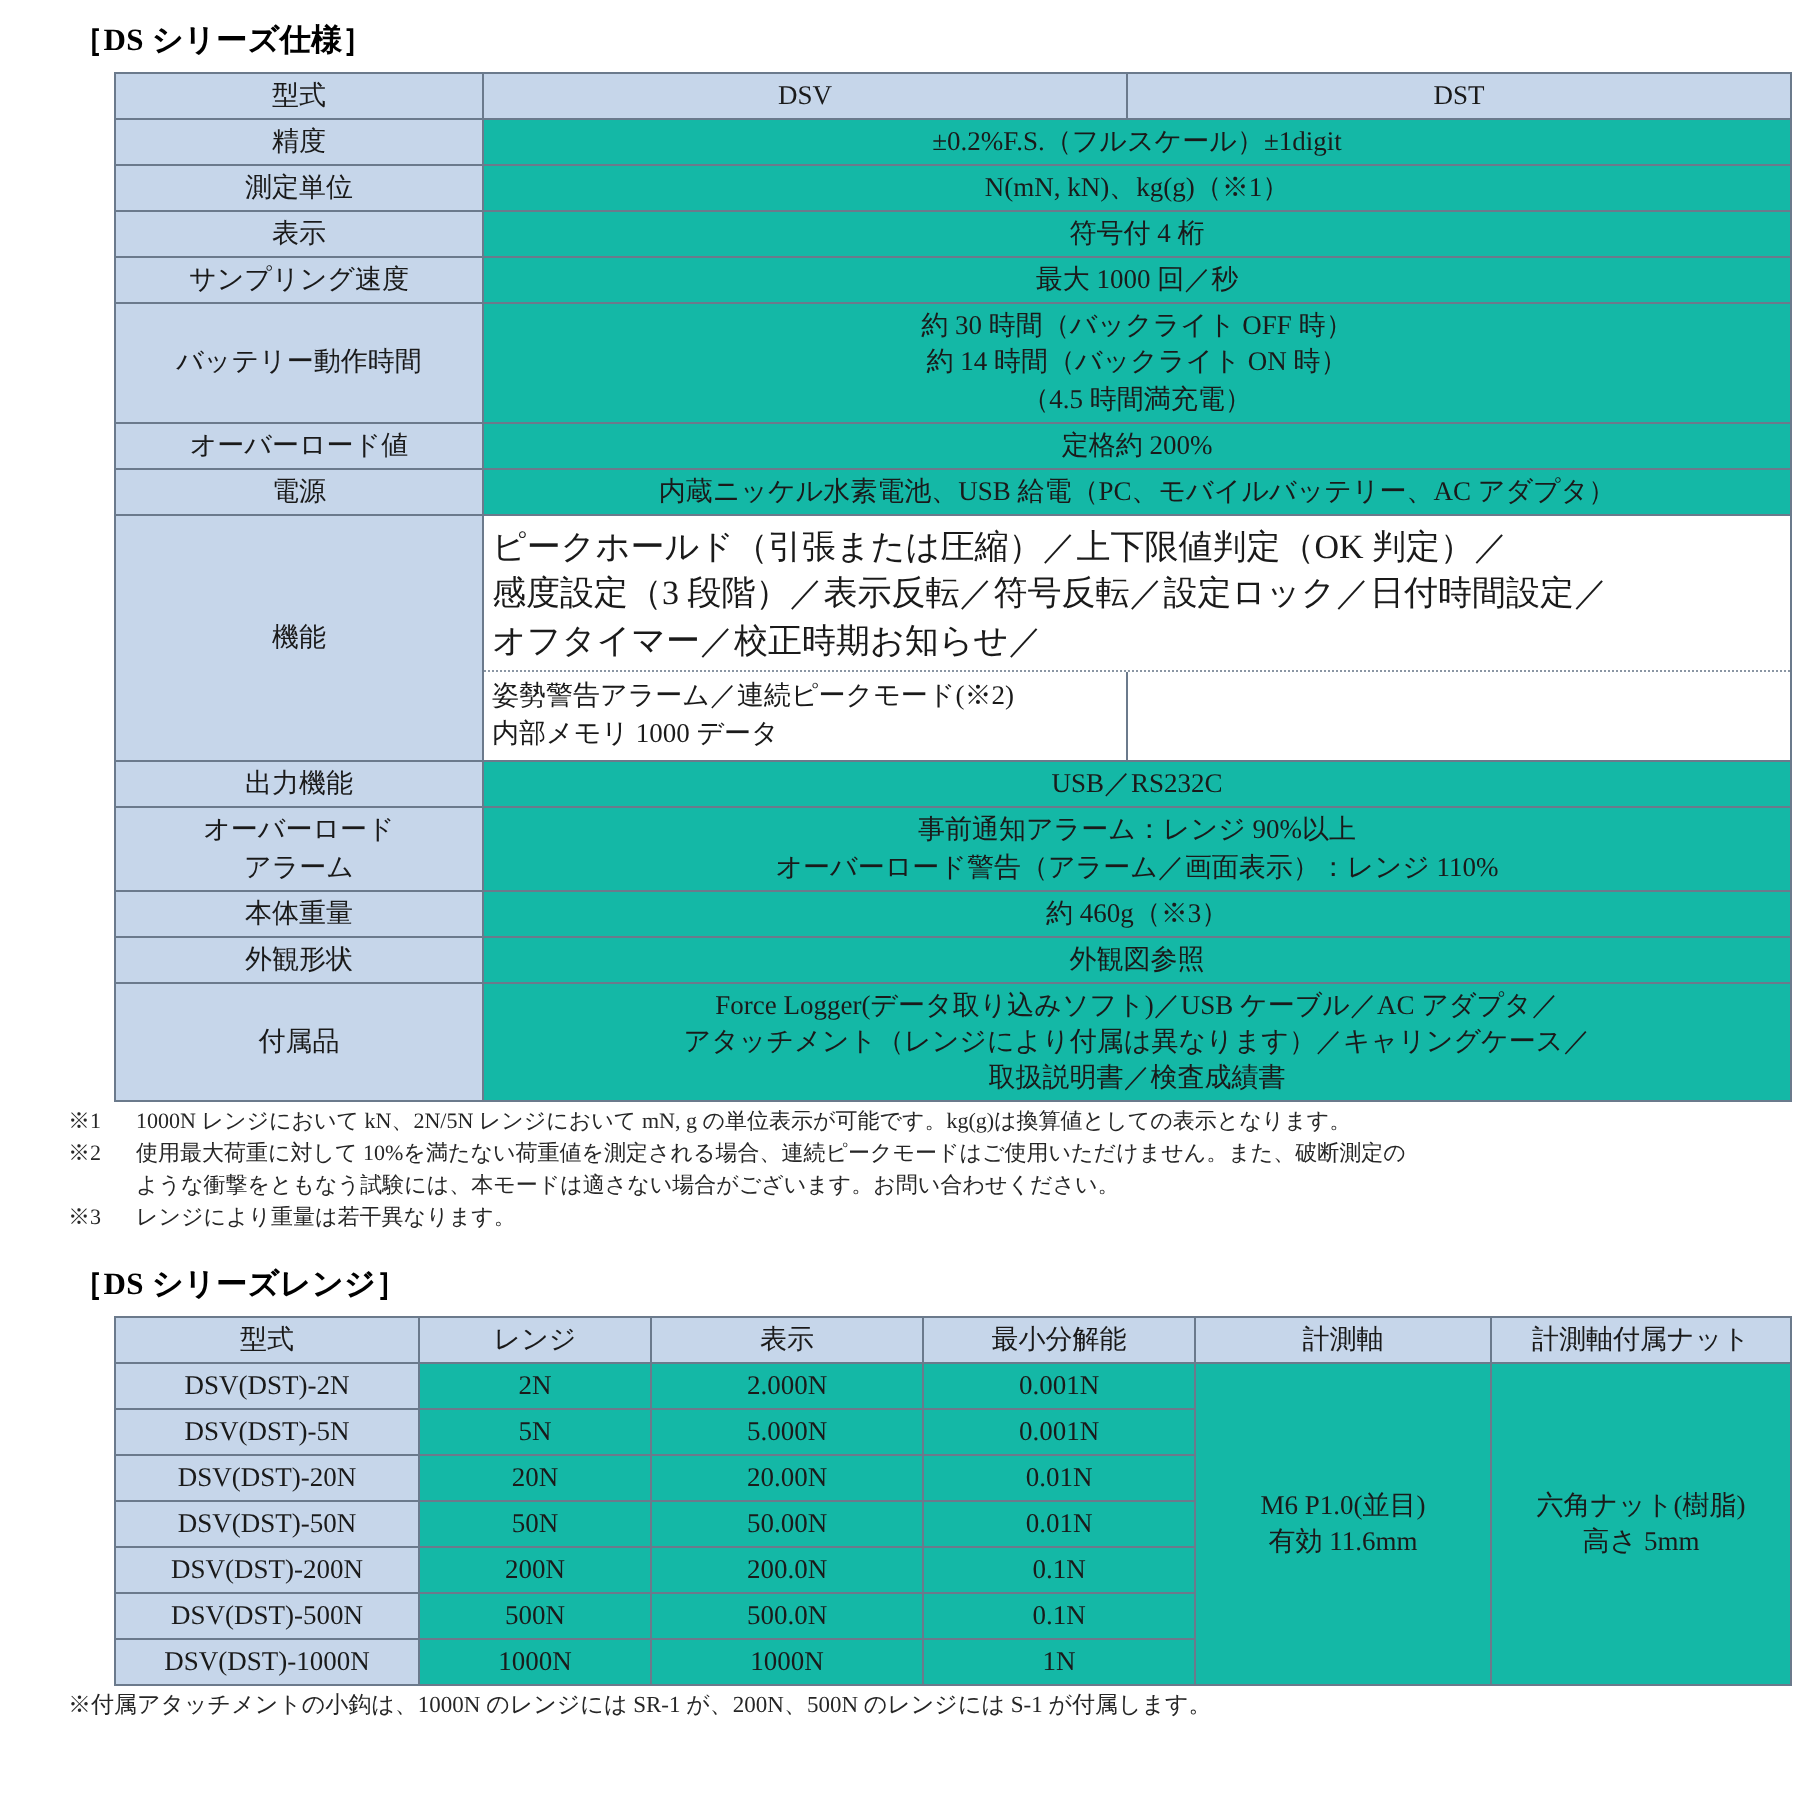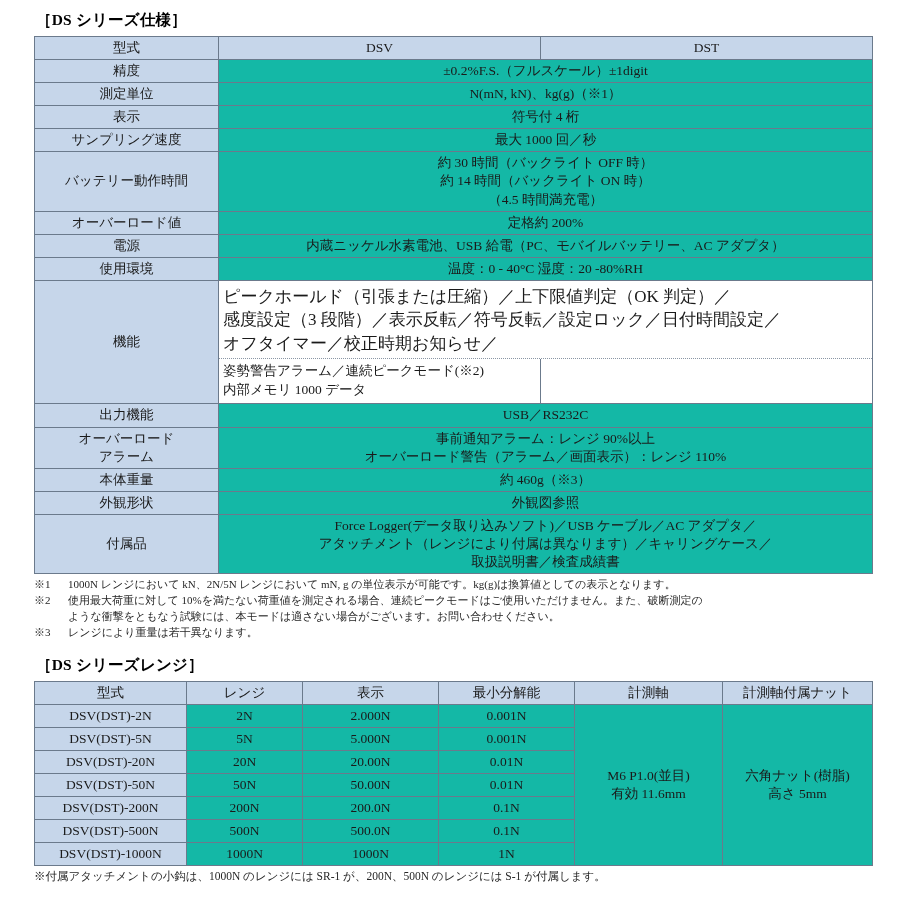--- a/index.html
+++ b/index.html
@@ -31,20 +31,21 @@
     color: #000000;
   }
   .section-title.second {
     margin-top: 14px;
   }
 
   table.spec {
     border-collapse: collapse;
     width: 838px;
     table-layout: fixed;
+    margin-left: 23px;
   }
 
   table.spec td {
     border: 1px solid #6b7a8c;
     padding: 2px 4px;
     vertical-align: middle;
     text-align: center;
     font-size: 13.5px;
     line-height: 1.34;
     color: #1a1a1a;
@@ -181,24 +182,20 @@
       <tr>
         <td class="lbl">オーバーロード値</td>
         <td class="val" colspan="2">定格約 200%</td>
       </tr>
 
       <tr>
         <td class="lbl">電源</td>
         <td class="val" colspan="2">内蔵ニッケル水素電池、USB 給電（PC、モバイルバッテリー、AC アダプタ）</td>
       </tr>
 
-      <tr>
-        <td class="lbl">使用環境</td>
-        <td class="val" colspan="2">温度：0 - 40°C 湿度：20 -80%RH</td>
-      </tr>
 
       <tr>
         <td class="lbl">機能</td>
         <td class="fn-cell" colspan="2">
           <div class="fn-top">
             <div>ピークホールド（引張または圧縮）／上下限値判定（OK 判定）／</div>
             <div>感度設定（3 段階）／表示反転／符号反転／設定ロック／日付時間設定／</div>
             <div>オフタイマー／校正時期お知らせ／</div>
           </div>
           <div class="fn-bottom">

